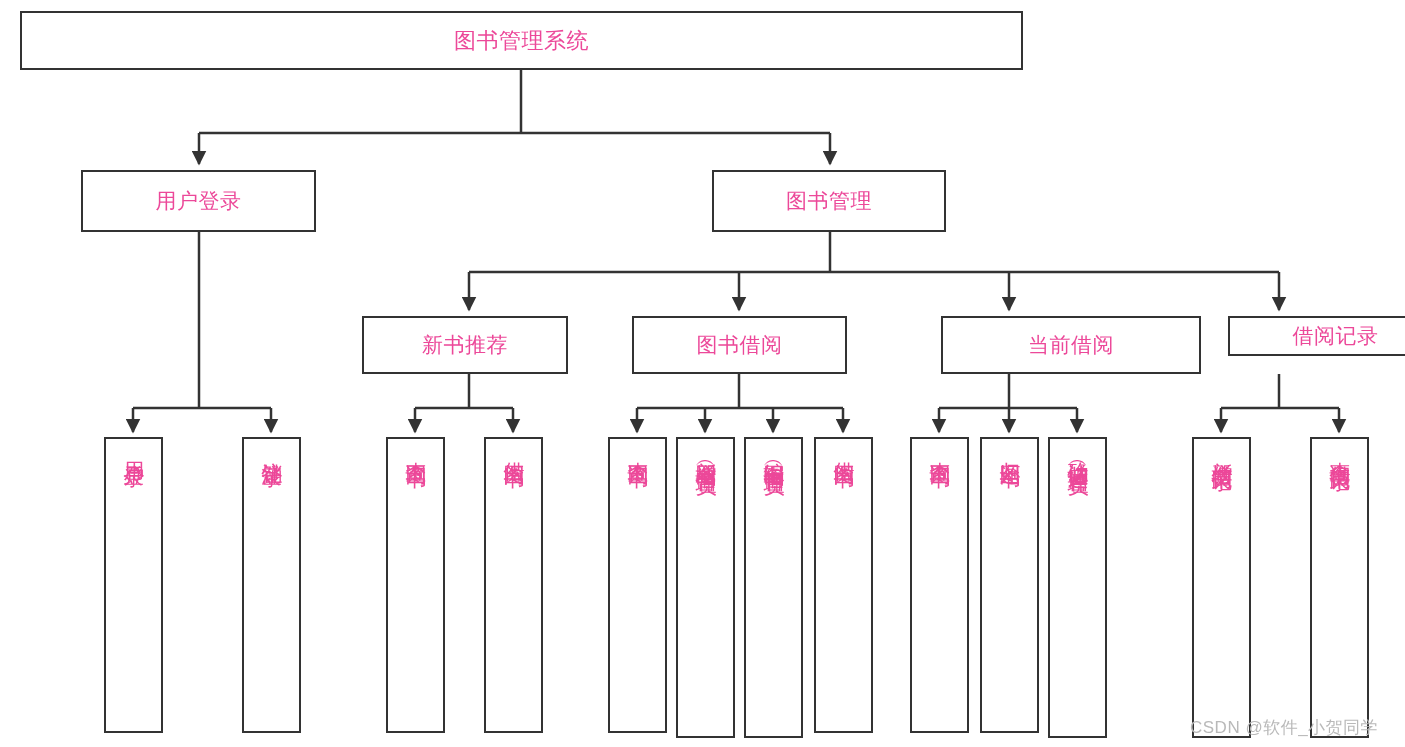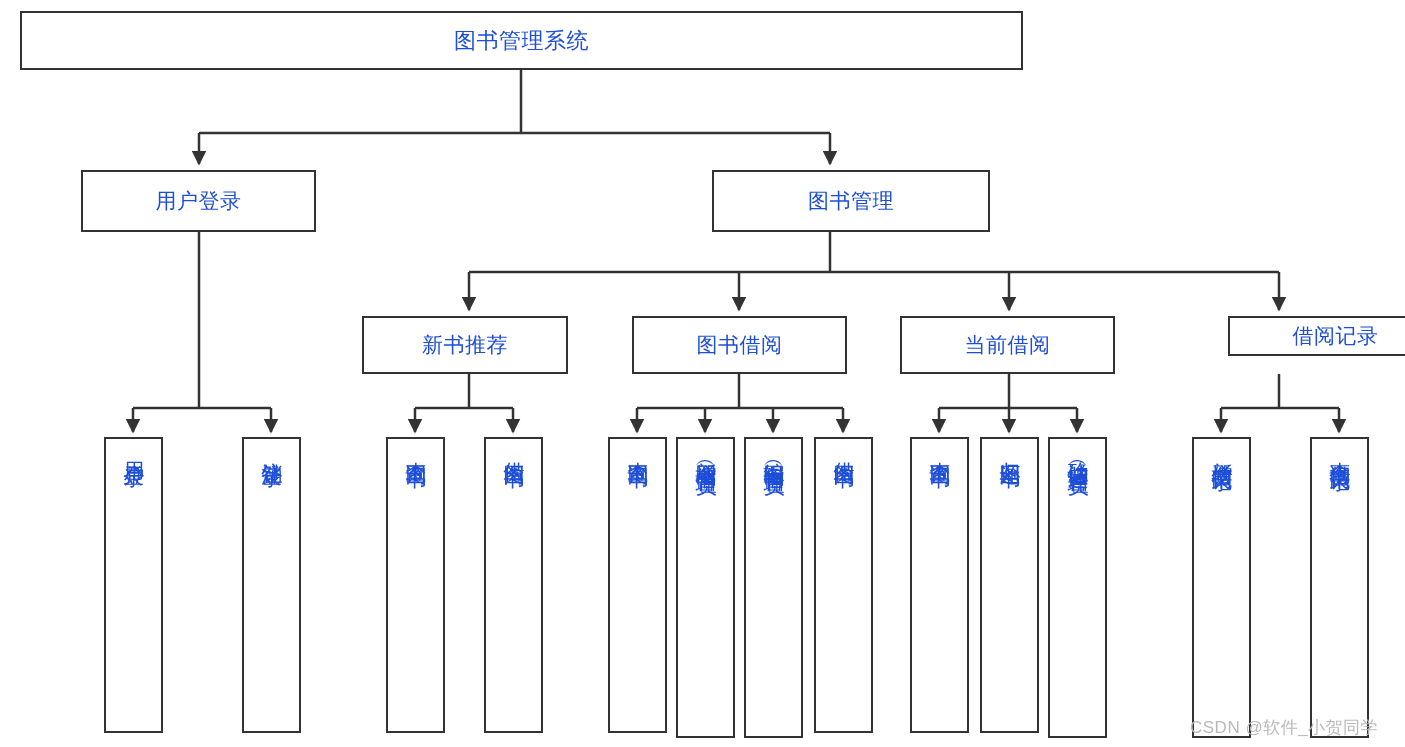--- a/index.html
+++ b/index.html
@@ -12,21 +12,21 @@
   #wires{position:absolute;left:0;top:0;width:1405px;height:747px;}
 
   .node{
     position:absolute;
     box-sizing:border-box;
     background:#ffffff;
     border:2px solid #333333;
     display:flex;
     align-items:center;
     justify-content:center;
-    color:#1d4ed8;
+    color:#ec4899;
   }
   .node .label{
     display:block;
     text-align:center;
     line-height:1.05;
     letter-spacing:0.5px;
   }
   
   .node.h .label{
     font-size:21px;
@@ -111,31 +111,31 @@
     </g>
   </svg>
 
   <div class="node h root" style="left:20px;top:11px;width:1003px;height:59px;">
     <span class="label">图书管理系统</span>
   </div>
 
   <div class="node h" style="left:81px;top:170px;width:235px;height:62px;">
     <span class="label">用户登录</span>
   </div>
-  <div class="node h" style="left:712px;top:170px;width:278px;height:62px;">
+  <div class="node h" style="left:712px;top:170px;width:234px;height:62px;">
     <span class="label">图书管理</span>
   </div>
 
   <div class="node h" style="left:362px;top:316px;width:206px;height:58px;">
     <span class="label">新书推荐</span>
   </div>
   <div class="node h" style="left:632px;top:316px;width:215px;height:58px;font-family:Liberation Serif, serif;">
     <span class="label">图书借阅</span>
   </div>
-  <div class="node h" style="left:900px;top:316px;width:215px;height:58px;">
+  <div class="node h" style="left:941px;top:316px;width:260px;height:58px;">
     <span class="label">当前借阅</span>
   </div>
   <div class="node h" style="left:1228px;top:316px;width:215px;height:40px;align-items:center;">
     <span class="label">借阅记录</span>
   </div>
 
   <div class="node v" style="left:104px;top:437px;width:59px;height:296px;">
     <span class="label">用户登录</span>
   </div>
   <div class="node v" style="left:242px;top:437px;width:59px;height:296px;">

